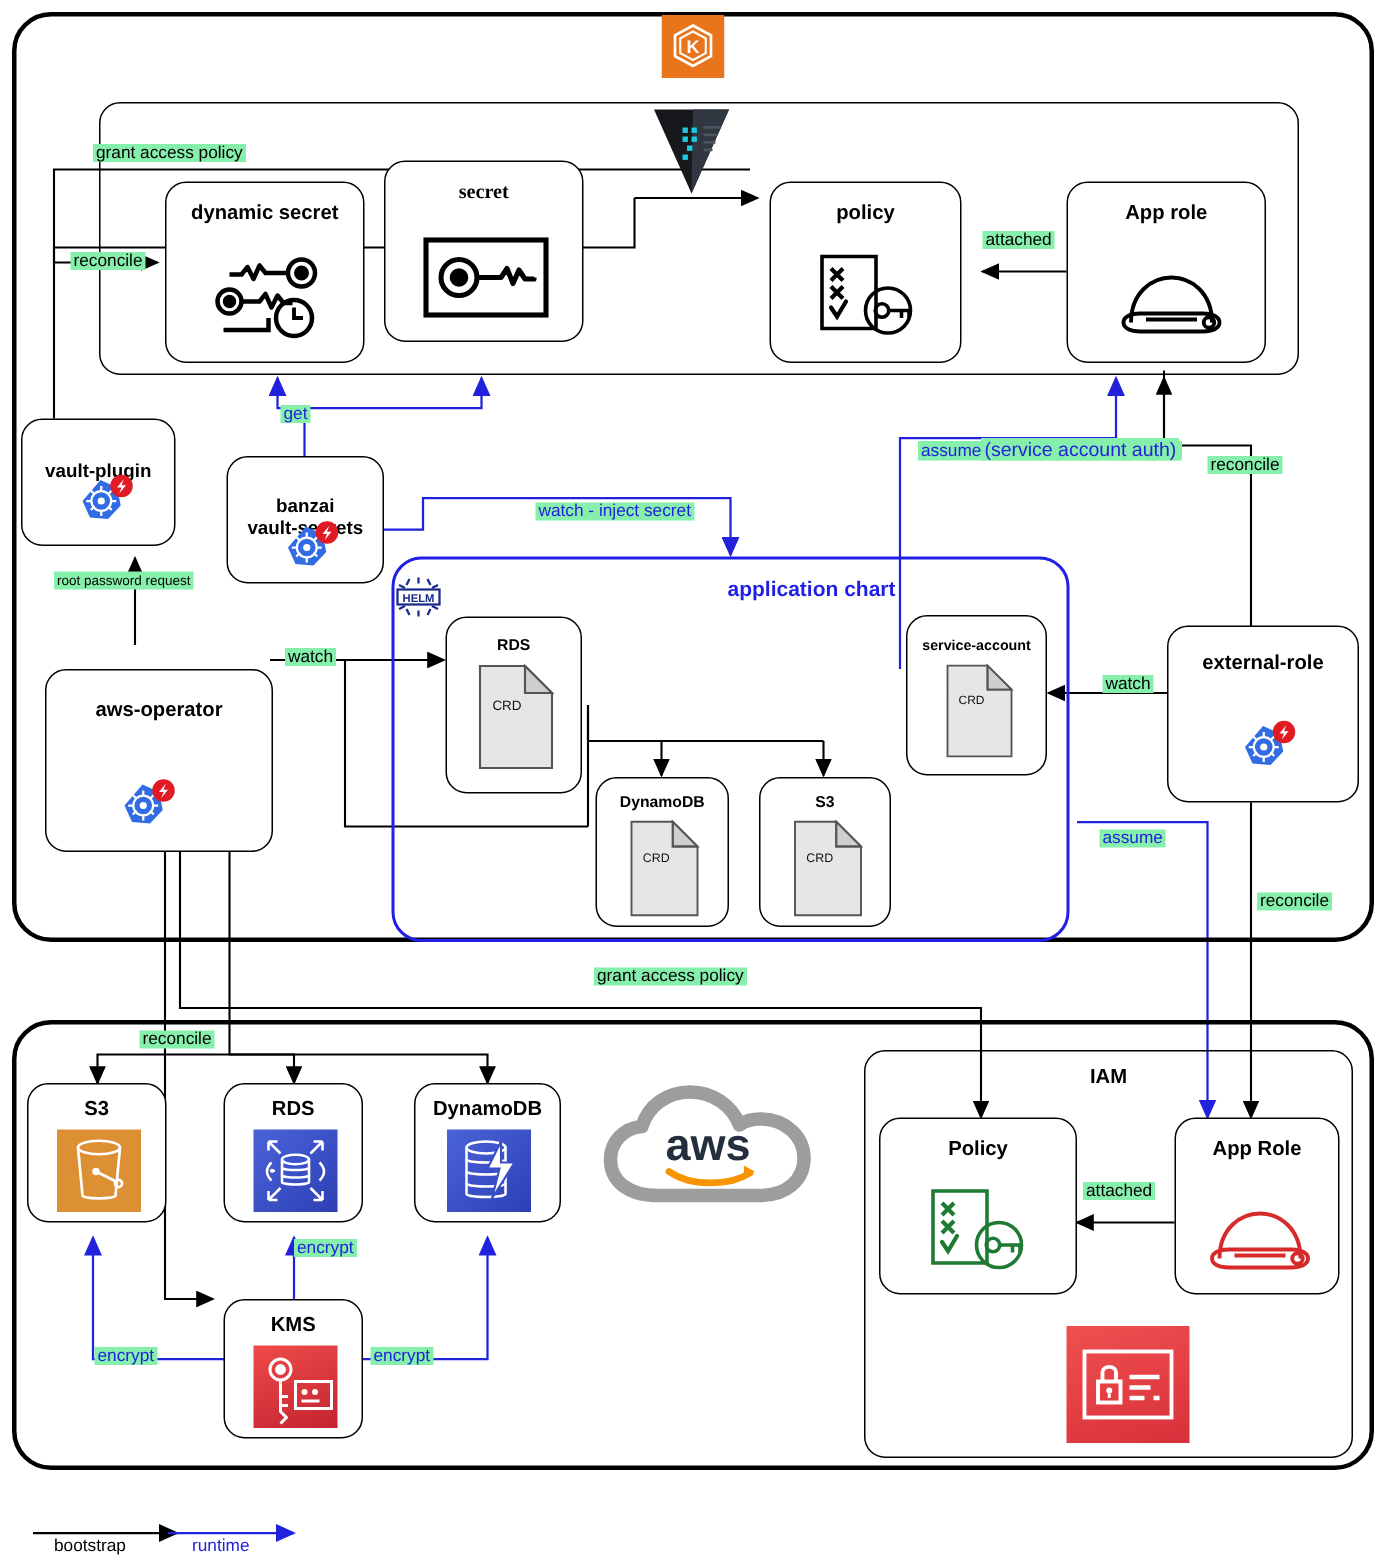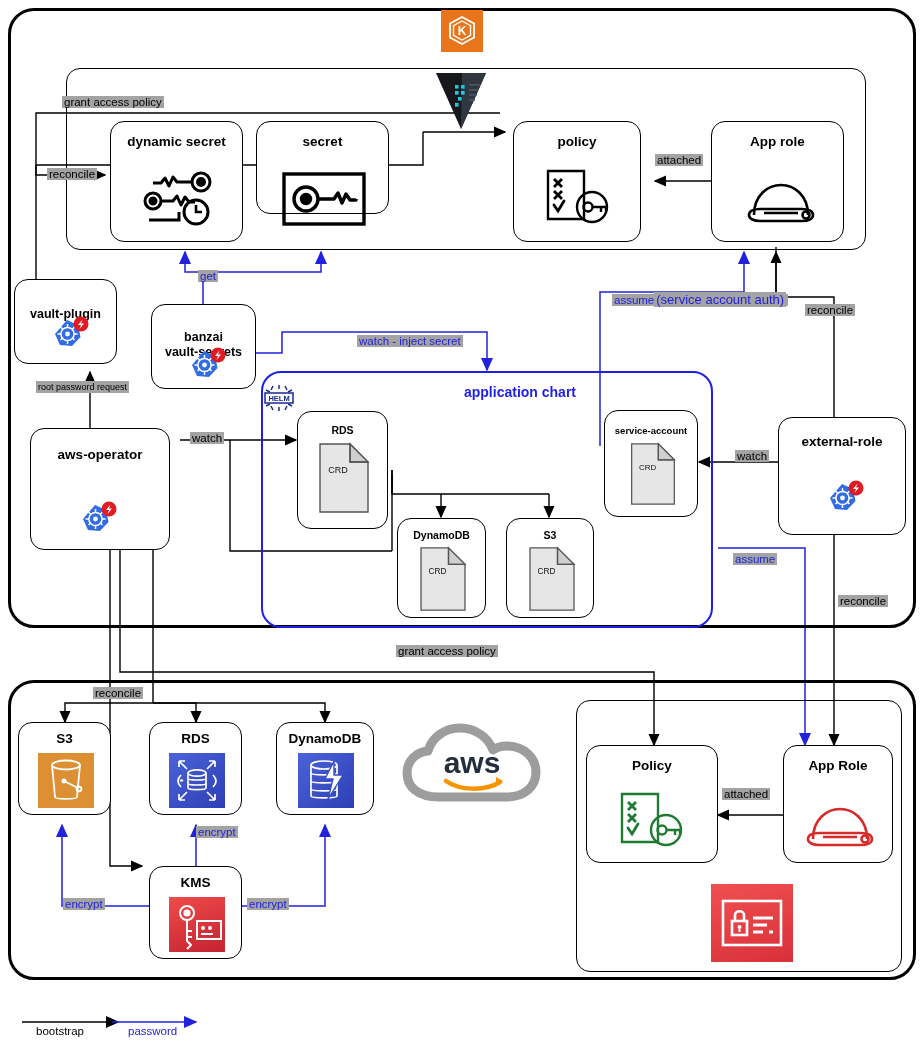--- a/index.html
+++ b/index.html
@@ -12,21 +12,21 @@
   .box.thin{border-width:1.6px;}
   .box.thick{border-width:3.2px;border-radius:26px;}
   .box.bluechart{border:2.2px solid #1f1fe8;border-radius:20px;background:#fff;}
   .title{position:absolute;left:0;right:0;text-align:center;font-weight:bold;color:#000;}
   .t14{font-size:13.5px;}
   .t13{font-size:12.5px;margin-top:17px;}
   .t11{font-size:10.5px;}
   .t10{font-size:9.5px;}
   .chart-title{color:#1f1fe8;font-size:14px;font-weight:bold;}
 
-  .lbl{position:absolute;font-size:11.5px;color:#000;background:#a3a3a3;padding:0 2px;white-space:nowrap;line-height:12px;text-align:right;}
+  .lbl{position:absolute;font-size:11.5px;color:#000;background:#86efac;padding:0 2px;white-space:nowrap;line-height:12px;text-align:right;}
   .lbl.blue{color:#2222dd;}
   .lbl.sm{font-size:8px;}
   .lbl.tiny{font-size:13px;}
 
   .icon{position:absolute;}
 
   
   .tile{position:absolute;box-sizing:border-box;}
   .tile.s3{background:#dd9033;}
   .tile.rds{background:linear-gradient(135deg,#4b63d8 0%,#2d3fb5 100%);}
@@ -163,21 +163,21 @@
         <circle cx="18" cy="37" r="8"></circle>
           <circle cx="18" cy="37" r="3" fill="#000"></circle>
         <path d="M26 37 L38 37 L42 32 L46 41 L50 33 L54 38 L60 38" stroke-linejoin="round"></path>
         <circle cx="61" cy="48" r="12"></circle>
         <path d="M61 41 L61 48 L67 48" stroke-width="2.6"></path>
         <path d="M14 56 L44 56 L44 48"></path>
       </svg>
     </div>
   </div>
 
-  <div class="box thin" style="left:256px;top:121px;width:133px;height:93px;">
+  <div class="box thin" style="left:256px;top:107px;width:133px;height:121px;font-family:Liberation Serif, serif;">
     <div class="title t14" style="top:12px;">secret</div>
     <div class="icon" style="left:25px;top:50px;width:84px;height:54px;">
       <svg viewBox="0 0 84 54" width="84" height="54" fill="none" stroke="#000" stroke-width="3.4">
         <rect x="2" y="2" width="80" height="50"></rect>
         <circle cx="24" cy="27" r="12"></circle>
           <circle cx="24" cy="27" r="4.5" fill="#000"></circle>
         <path d="M36 27 L52 27 L56 21 L60 31 L64 22 L68 28 L74 28 L74 27" stroke-linejoin="round"></path>
       </svg>
     </div>
   </div>
@@ -241,23 +241,23 @@
           <path d="M19.5 8 L19.5 11.5 M19.5 24.5 L19.5 28 M9.5 18 L13 18 M26 18 L29.5 18
                    M12.5 11 L15 13.5 M24 21.5 L26.5 24 M26.5 11 L24 13.5 M15 21.5 L12.5 24"></path>
           <circle cx="19.5" cy="18" r="2.4" fill="#fff" stroke="none"></circle>
         </g>
         <circle cx="33" cy="8" r="7.5" fill="#e01b24"></circle>
         <path d="M34.5 3.5 L30 9 L33 9 L31.5 13 L36 7.5 L33 7.5 Z" fill="#fff"></path>
       </svg>
     </div>
   </div>
 
-  <div class="lbl blue" style="left:198px;top:270px;">get</div>
-
-  <div class="box thin" style="left:30px;top:428px;width:140px;height:122px;">
+  <div class="lbl blue" style="left:187px;top:270px;">get</div>
+
+  <div class="box thin" style="left:30px;top:446px;width:152px;height:122px;">
     <div class="title t14" style="top:18px;">aws-operator</div>
     <div class="icon" style="left:45px;top:72px;width:42px;height:40px;">
       <svg viewBox="0 0 42 40" width="42" height="40">
         <path d="M19 4 L30 9 L32.5 21 L24 30 L12 29 L7 18 Z" fill="#326ce5"></path>
         <g stroke="#fff" stroke-width="1.5" fill="none">
           <circle cx="19.5" cy="18" r="6.6"></circle>
           <path d="M19.5 8 L19.5 11.5 M19.5 24.5 L19.5 28 M9.5 18 L13 18 M26 18 L29.5 18
                    M12.5 11 L15 13.5 M24 21.5 L26.5 24 M26.5 11 L24 13.5 M15 21.5 L12.5 24"></path>
           <circle cx="19.5" cy="18" r="2.4" fill="#fff" stroke="none"></circle>
         </g>
@@ -273,21 +273,21 @@
 
   <div class="lbl blue" style="left:612px;top:294px;">
     <span>assume</span><span class="lbl tiny blue" style="position:static;">(service account auth)</span>
   </div>
 
   <div class="lbl" style="left:805px;top:304px;">reconcile</div>
   <div class="lbl" style="left:838px;top:595px;">reconcile</div>
   <div class="lbl blue" style="left:733px;top:553px;">assume</div>
 
   <div class="box bluechart" style="left:261px;top:371px;width:452px;height:257px;background:transparent;"></div>
-  <div class="title chart-title" style="left:254px;top:384px;width:532px;">application chart</div>
+  <div class="title chart-title" style="left:275px;top:384px;width:532px;">application chart</div>
 
   <div class="icon" style="left:258px;top:382px;width:42px;height:38px;">
     <svg viewBox="0 0 42 38" width="42" height="38" stroke="#1a2a8a" fill="none" stroke-width="1.5">
       <path d="M13 8 L15 4 M21 7 L21 3 M29 8 L27 4 M12 10 L8 8 M30 10 L34 8"></path>
       <rect x="7" y="11" width="28" height="10" fill="#fff" stroke="#1a2a8a" stroke-width="1.5"></rect>
       <text x="21" y="19" font-size="7.5" font-family="Liberation Sans, sans-serif" fill="#1a2a8a" text-anchor="middle" font-weight="bold" stroke="none">HELM</text>
       <path d="M13 24 L15 28 M21 25 L21 29 M29 24 L27 28 M12 22 L8 24 M30 22 L34 24"></path>
     </svg>
   </div>
 
@@ -430,20 +430,21 @@
     <svg viewBox="0 0 162 100" width="162" height="100">
       <path d="M41 82 C20 82 9 72 9 58 C9 46 18 37 30 36 C34 22 47 13 62 13 C77 13 90 22 95 35
                C99 32 104 31 109 31 C126 31 138 43 138 57 C138 72 126 82 109 82 Z" fill="none" stroke="#9d9d9d" stroke-width="9" stroke-linejoin="round"></path>
       <text x="74" y="58" font-size="30" font-weight="bold" font-family="Liberation Sans, sans-serif" fill="#242f3e" text-anchor="middle">aws</text>
       <path d="M48 66 C62 76 88 76 102 67" fill="none" stroke="#f79400" stroke-width="4.5" stroke-linecap="round"></path>
       <path d="M98 62 L105 66 L98 71" fill="#f79400" stroke="none"></path>
     </svg>
   </div>
 
   <div class="box thin" style="left:576px;top:700px;width:326px;height:272px;background:transparent;"></div>
+  <div class="title t14" style="left:576px;top:710px;width:326px;">IAM</div>
 
   <div class="box thin" style="left:586px;top:745px;width:132px;height:118px;">
     <div class="title t14" style="top:12px;">Policy</div>
     <div class="icon" style="left:30px;top:44px;width:72px;height:62px;">
       <svg viewBox="0 0 70 62" width="72" height="62" fill="none" stroke="#1f7a33" stroke-width="2.4">
         <path d="M4 4 L40 4 L40 52 L4 52 Z"></path>
         <path d="M10 12 L18 20 M18 12 L10 20" stroke-width="2.8"></path>
         <path d="M10 24 L18 32 M18 24 L10 32" stroke-width="2.8"></path>
         <path d="M10 38 L14 44 L20 34" stroke-width="2.8" stroke-linecap="round"></path>
         <circle cx="48" cy="40" r="15"></circle>
@@ -472,15 +473,15 @@
       <rect x="12" y="17" width="58" height="44"></rect>
       <path d="M24 37 L24 31 C24 26 33 26 33 31 L33 37"></path>
       <rect x="21" y="37" width="15" height="14"></rect>
       <circle cx="28.5" cy="43" r="2" fill="#fff" stroke="none"></circle>
       <path d="M28.5 45 L28.5 48" stroke-width="2"></path>
       <path d="M42 34 L62 34 M42 41 L56 41 M42 48 L52 48 M58 48 L62 48" stroke-width="3"></path>
     </svg>
   </div>
 
   <div class="legend" style="left:36px;top:1025px;color:#000;">bootstrap</div>
-  <div class="legend" style="left:128px;top:1025px;color:#2222dd;">password</div>
+  <div class="legend" style="left:128px;top:1025px;color:#2222dd;">runtime</div>
 
 </div>
 
 </body></html>

